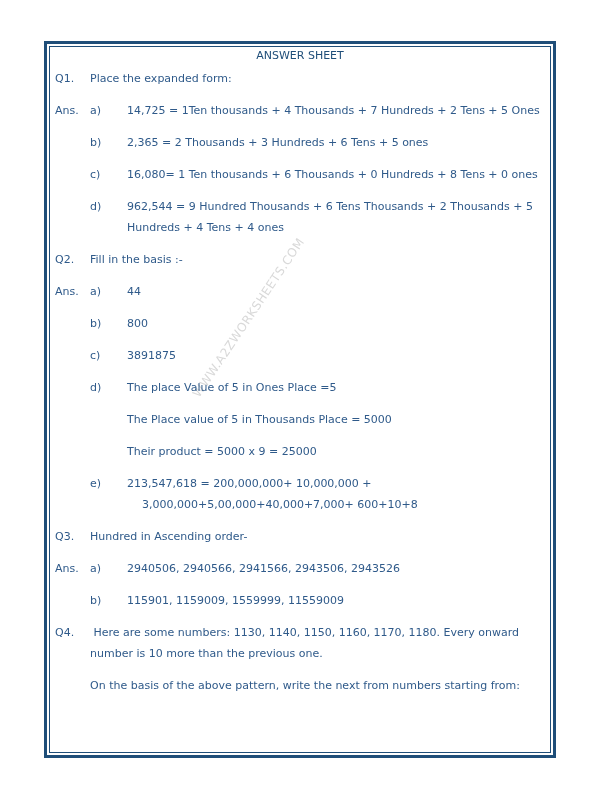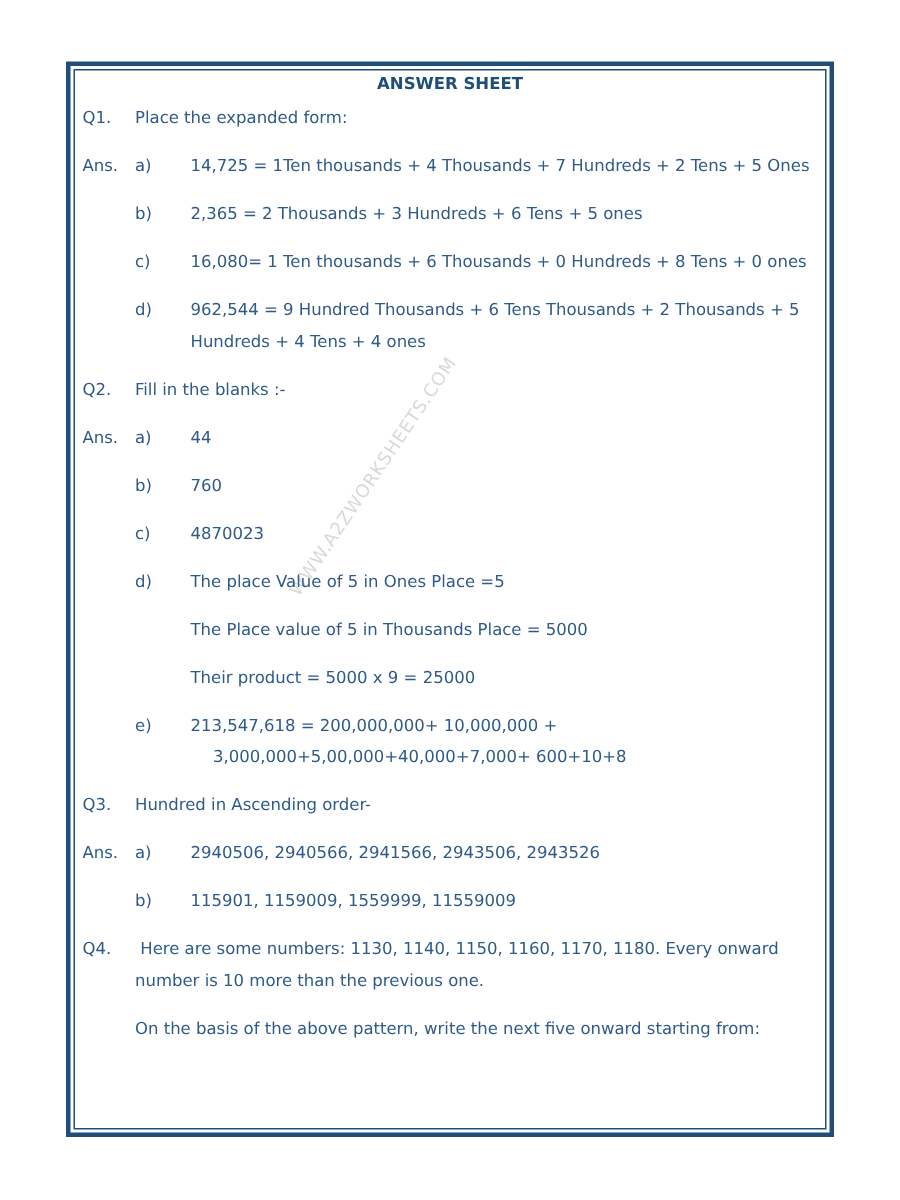--- a/index.html
+++ b/index.html
@@ -3,21 +3,21 @@
   <meta charset="utf-8">
   <style>
     html, body { margin: 0; padding: 0; background: #ffffff; }
     body { width: 600px; height: 800px; position: relative; overflow: hidden;
            font-family: "DejaVu Sans", "Liberation Sans", sans-serif; color: #2f5a8a; }
     .frame-outer { position: absolute; left: 44px; top: 41px; width: 506px; height: 711px;
                    border: 3px solid #1f4e79; }
     .frame-inner { position: absolute; left: 2px; top: 2px; right: 2px; bottom: 2px;
                    border: 1px solid #1f4e79; }
     .title { position: absolute; left: 0; right: 0; top: 49px; text-align: center;
-             font-weight: bold; font-size: 11px; color: #1f4e79; }
+             font-weight: normal; font-size: 11px; color: #1f4e79; }
     .line { position: absolute; font-size: 11px; white-space: nowrap; color: #2f5a8a; }
     .wm { position: absolute; left: 190px; top: 392px; font-size: 12px; color: #d9d9d9;
           transform: rotate(-56deg); transform-origin: left top; white-space: nowrap;
           letter-spacing: 0.5px; }
   </style>
 </head>
 <body>
 
 <div class="frame-outer">
   <div class="frame-inner"></div>
@@ -38,31 +38,31 @@
 <div class="line" style="left:127px;top:136px">2,365 = 2 Thousands + 3 Hundreds + 6 Tens + 5 ones</div>
 
 <div class="line" style="left:90px;top:168px">c)</div>
 <div class="line" style="left:127px;top:168px">16,080= 1 Ten thousands + 6 Thousands + 0 Hundreds + 8 Tens + 0 ones</div>
 
 <div class="line" style="left:90px;top:200px">d)</div>
 <div class="line" style="left:127px;top:200px">962,544 = 9 Hundred Thousands + 6 Tens Thousands + 2 Thousands + 5</div>
 <div class="line" style="left:127px;top:221px">Hundreds + 4 Tens + 4 ones</div>
 
 <div class="line" style="left:55px;top:253px">Q2.</div>
-<div class="line" style="left:90px;top:253px">Fill in the blanks :-</div>
+<div class="line" style="left:90px;top:253px">Fill in the basis :-</div>
 
 <div class="line" style="left:55px;top:285px">Ans.</div>
 <div class="line" style="left:90px;top:285px">a)</div>
 <div class="line" style="left:127px;top:285px">44</div>
 
 <div class="line" style="left:90px;top:317px">b)</div>
-<div class="line" style="left:127px;top:317px">760</div>
+<div class="line" style="left:127px;top:317px">800</div>
 
 <div class="line" style="left:90px;top:349px">c)</div>
-<div class="line" style="left:127px;top:349px">4870023</div>
+<div class="line" style="left:127px;top:349px">3891875</div>
 
 <div class="line" style="left:90px;top:381px">d)</div>
 <div class="line" style="left:127px;top:381px">The place Value of 5 in Ones Place =5</div>
 <div class="line" style="left:127px;top:413px">The Place value of 5 in Thousands Place = 5000</div>
 <div class="line" style="left:127px;top:445px">Their product = 5000 x 9 = 25000</div>
 
 <div class="line" style="left:90px;top:477px">e)</div>
 <div class="line" style="left:127px;top:477px">213,547,618 = 200,000,000+ 10,000,000 +</div>
 <div class="line" style="left:142px;top:498px">3,000,000+5,00,000+40,000+7,000+ 600+10+8</div>
 
@@ -72,13 +72,13 @@
 <div class="line" style="left:55px;top:562px">Ans.</div>
 <div class="line" style="left:90px;top:562px">a)</div>
 <div class="line" style="left:127px;top:562px">2940506, 2940566, 2941566, 2943506, 2943526</div>
 
 <div class="line" style="left:90px;top:594px">b)</div>
 <div class="line" style="left:127px;top:594px">115901, 1159009, 1559999, 11559009</div>
 
 <div class="line" style="left:55px;top:626px">Q4.</div>
 <div class="line" style="left:90px;top:626px;white-space:pre"> Here are some numbers: 1130, 1140, 1150, 1160, 1170, 1180. Every onward</div>
 <div class="line" style="left:90px;top:647px">number is 10 more than the previous one.</div>
-<div class="line" style="left:90px;top:679px">On the basis of the above pattern, write the next five onward starting from:</div>
+<div class="line" style="left:90px;top:679px">On the basis of the above pattern, write the next from numbers starting from:</div>
 
 </body></html>

